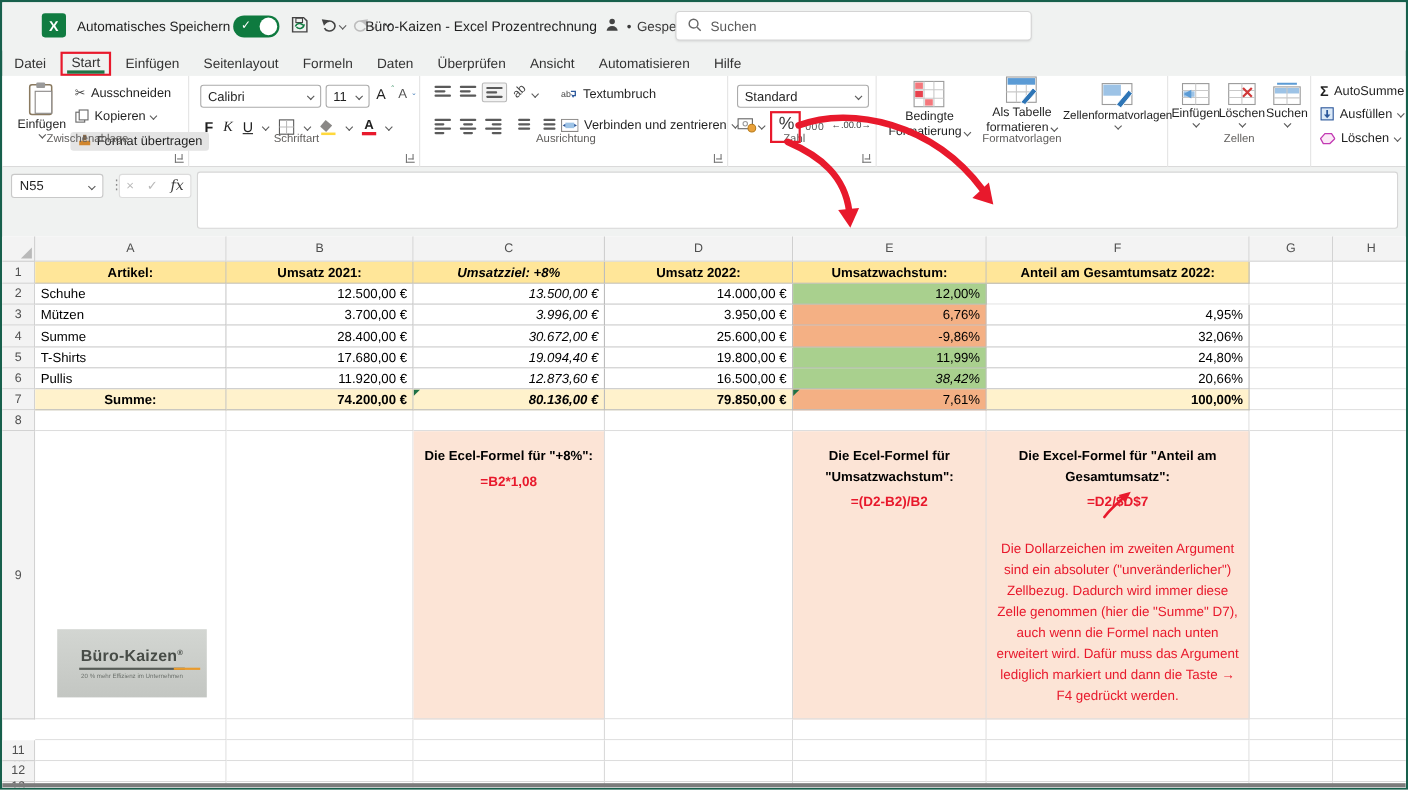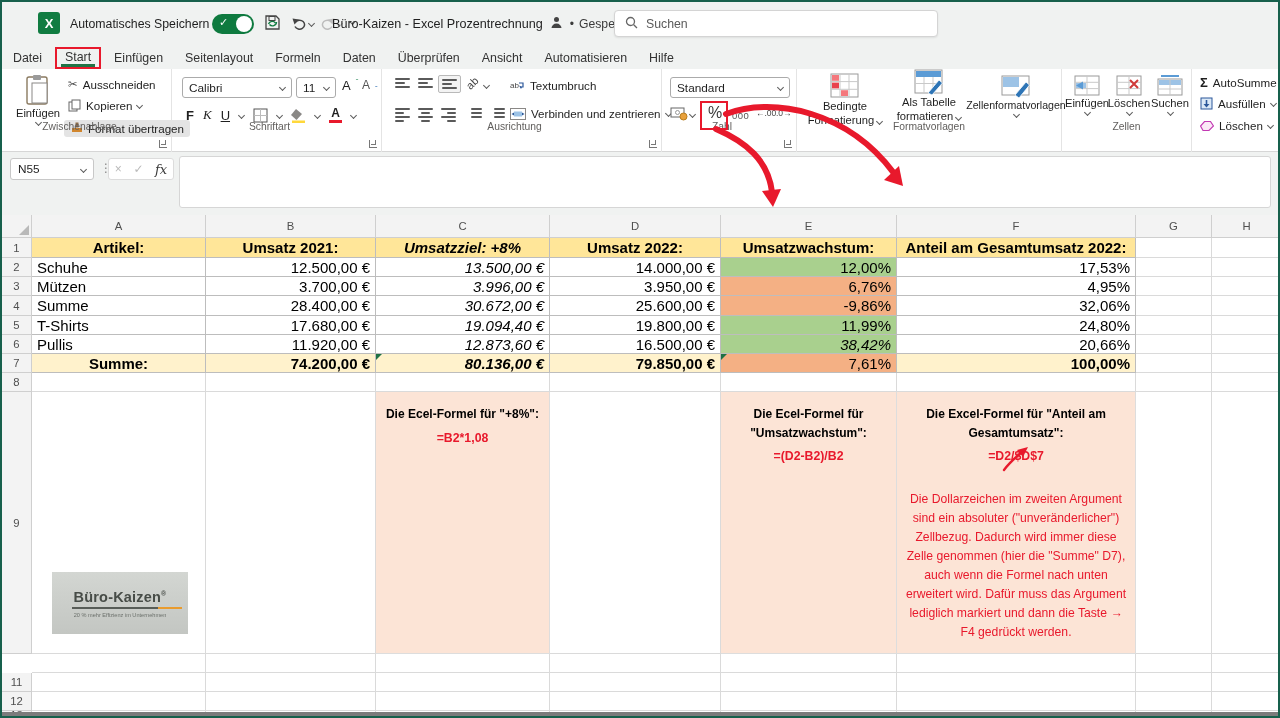--- a/index.html
+++ b/index.html
@@ -57,21 +57,21 @@
   .finput { position:absolute; left:177px; top:4px; right:7px; height:52px; background:#fff; border:1px solid #d6d6d6; border-radius:3px; }
 
   
   .sheet { position:absolute; left:0; top:213px; width:1280px; height:505px; background:#fff; display:grid;
            grid-template-columns:30px 174px 170px 174px 171px 176px 239px 76px 70px;
            grid-template-rows:23px 20px 19px 19px 20px 19px 19px 19px 19px 262px 19px 19px 19px 9px; }
   .hc { background:#f3f3f3; border-right:1px solid #cfcfcf; border-bottom:1px solid #cfcfcf; color:#4f4f4f; font-size:11.3px; display:flex; align-items:center; justify-content:center; }
   .hc.corner { position:relative; }
   .hc.corner::after { content:""; position:absolute; right:2px; bottom:2px; border-left:10px solid transparent; border-bottom:10px solid #b9b9b9; }
   .bgc { border-right:1px solid #dadada; border-bottom:1px solid #dadada; background:#fff; }
-  .cell { position:relative; z-index:1; display:flex; align-items:center; font-size:15px; color:#000; padding:0 5px; border-right:1px solid #bdbdbd; border-bottom:1px solid #bdbdbd; background:#fff; overflow:hidden; white-space:nowrap; }
+  .cell { position:relative; z-index:1; display:flex; align-items:center; font-size:12px; color:#000; padding:0 5px; border-right:1px solid #bdbdbd; border-bottom:1px solid #bdbdbd; background:#fff; overflow:hidden; white-space:nowrap; }
   .num { justify-content:flex-end; } .ctr { justify-content:center; }
   .bold { font-weight:bold; } .ital { font-style:italic; }
   .fill-yellow { background:#FFE699; } .fill-cream { background:#FFF2CC; }
   .tri::before { content:""; position:absolute; left:0; top:0; border-top:6px solid #1E7145; border-right:6px solid transparent; z-index:2; }
   .col-a{grid-column:2}.col-b{grid-column:3}.col-c{grid-column:4}.col-d{grid-column:5}.col-e{grid-column:6}.col-f{grid-column:7}
   .row-1{grid-row:2}.row-2{grid-row:3}.row-3{grid-row:4}.row-4{grid-row:5}.row-5{grid-row:6}.row-6{grid-row:7}.row-7{grid-row:8}.row-9{grid-row:10}
   .note-cell { position:relative; z-index:1; background:#FCE4D6; border-right:1px solid #ddd; border-bottom:1px solid #ddd; text-align:center; font-size:12px; padding:13px 8px 0 8px; color:#000; }
   .note-title { font-weight:bold; line-height:1.55; }
   .note-formula { font-weight:bold; color:#e8192c; margin-top:7px; font-size:12.3px; }
   .note-body { color:#e8192c; font-size:12.2px; line-height:1.55; margin-top:27px; }
@@ -574,21 +574,20 @@
     <div class="cell col-c row-1 fill-yellow bold ital ctr">Umsatzziel: +8%</div>
     <div class="cell col-d row-1 fill-yellow bold ctr">Umsatz 2022:</div>
     <div class="cell col-e row-1 fill-yellow bold ctr">Umsatzwachstum:</div>
     <div class="cell col-f row-1 fill-yellow bold ctr">Anteil am Gesamtumsatz 2022:</div>
 
     <div class="cell col-a row-2">Schuhe</div>
     <div class="cell col-b row-2 num">12.500,00 €</div>
     <div class="cell col-c row-2 num ital">13.500,00 €</div>
     <div class="cell col-d row-2 num">14.000,00 €</div>
     <div class="cell col-e row-2 num" style="background: rgb(169, 208, 142);">12,00%</div>
-    <div class="cell col-f row-2 num">17,53%</div>
 
     <div class="cell col-a row-3">Mützen</div>
     <div class="cell col-b row-3 num">3.700,00 €</div>
     <div class="cell col-c row-3 num ital">3.996,00 €</div>
     <div class="cell col-d row-3 num">3.950,00 €</div>
     <div class="cell col-e row-3 num" style="background: rgb(244, 176, 132);">6,76%</div>
     <div class="cell col-f row-3 num">4,95%</div>
 
     <div class="cell col-a row-4">Summe</div>
     <div class="cell col-b row-4 num">28.400,00 €</div>

